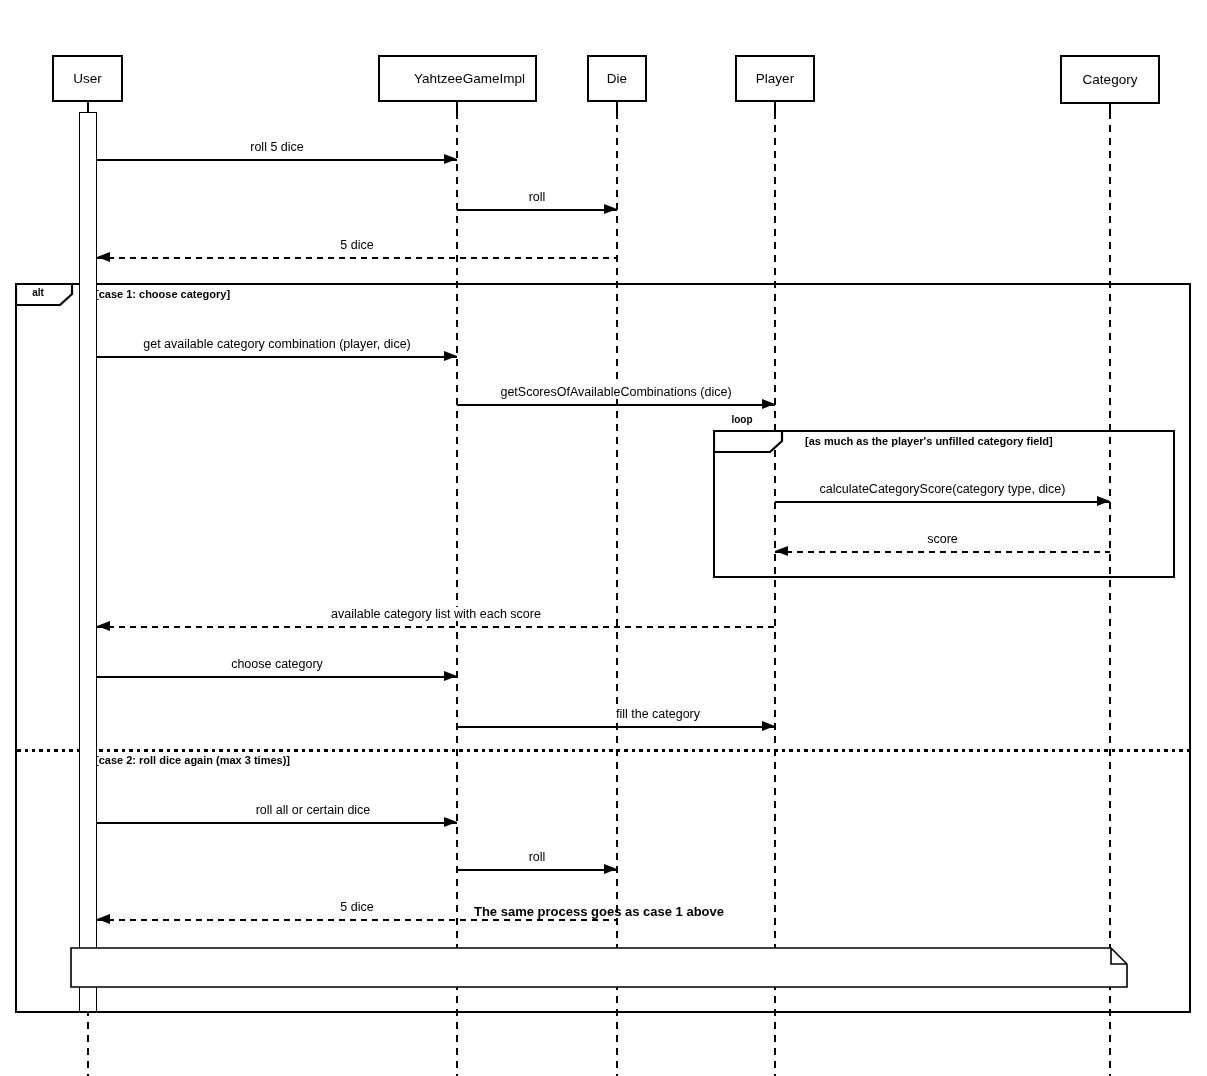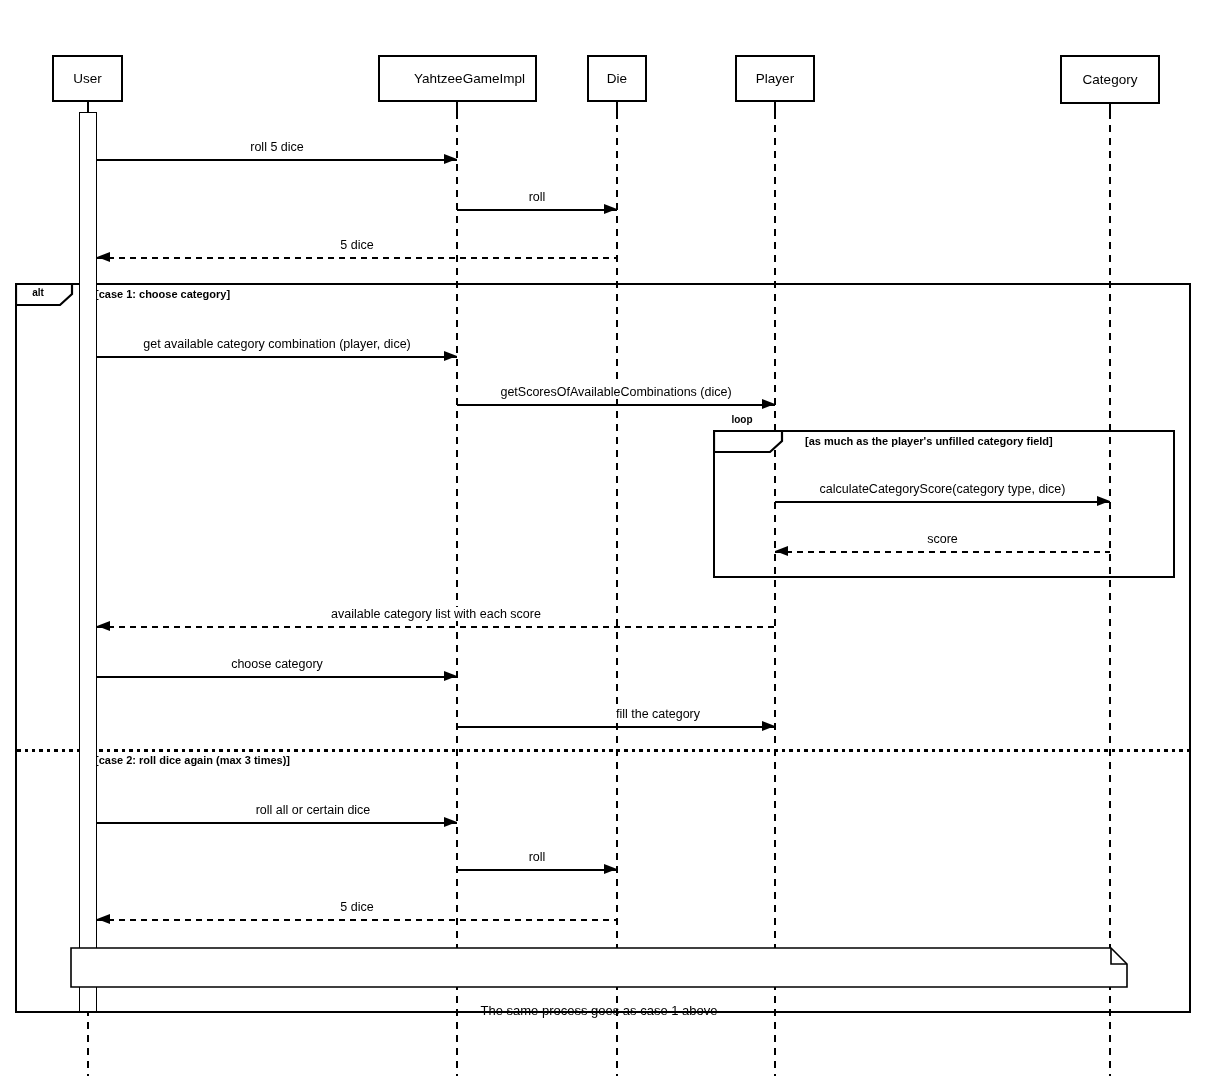--- a/index.html
+++ b/index.html
@@ -110,14 +110,14 @@
     <div class="msg-line" style="left: 457px; top: 869px; width: 160px;"></div>
     <div class="arrow right" style="left: 604px; top: 864px;"></div>
     <div class="msg-label" style="left: 537px; top: 850px;">roll</div>
     <div class="msg-line dashed" style="left: 97px; top: 919px; width: 520px;"></div>
     <div class="arrow left" style="left: 97px; top: 914px;"></div>
     <div class="msg-label" style="left: 357px; top: 900px;">5 dice</div>
     <svg width="1060" height="43" class="pent" style="left: 70px; top: 947px;">
       <path d="M1 1 L1041 1 L1057 17 L1057 40 L1 40 Z" fill="#fff" stroke="#000" stroke-width="1.6"></path>
       <path d="M1041 1 L1041 17 L1057 17" fill="none" stroke="#000" stroke-width="1.6"></path>
     </svg>
-    <div class="note-text" style="left: 70px; top: 990px; width: 1058px; height: 41px;">The same process goes as case 1 above</div>
+    <div class="note-text" style="left: 70px; top: 891px; width: 1058px; height: 41px; font-weight: bold;">The same process goes as case 1 above</div>
   </div>
 
 </body></html>

